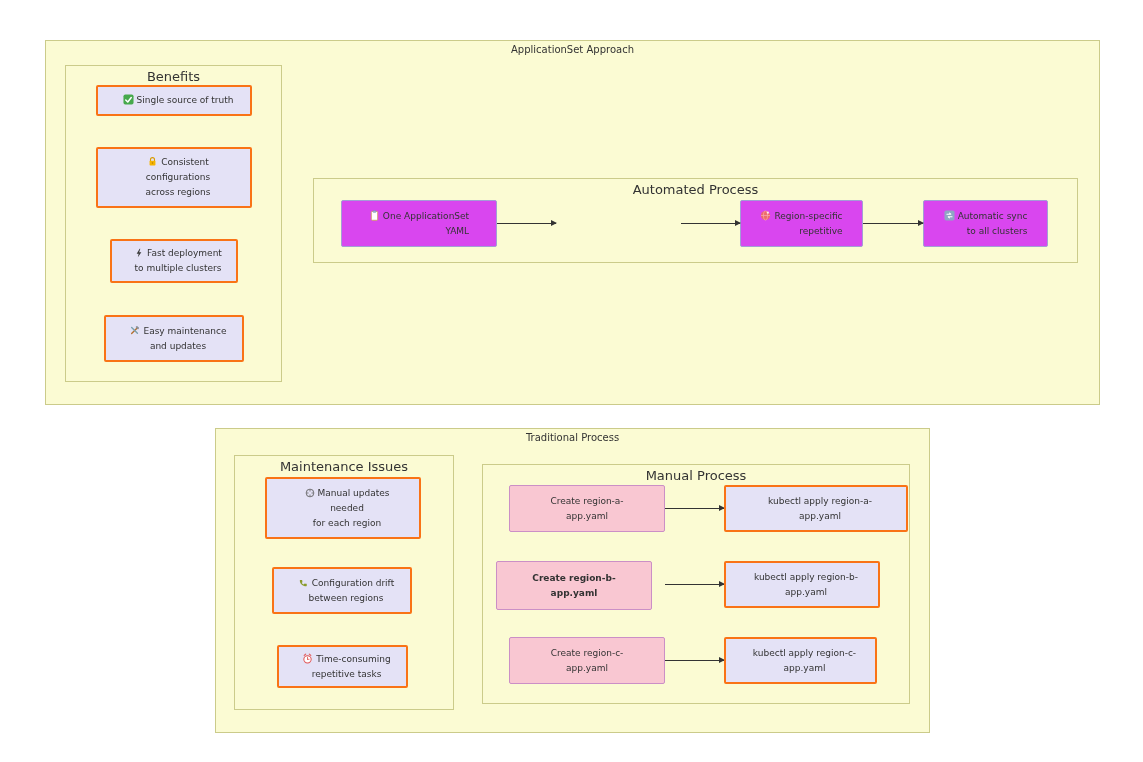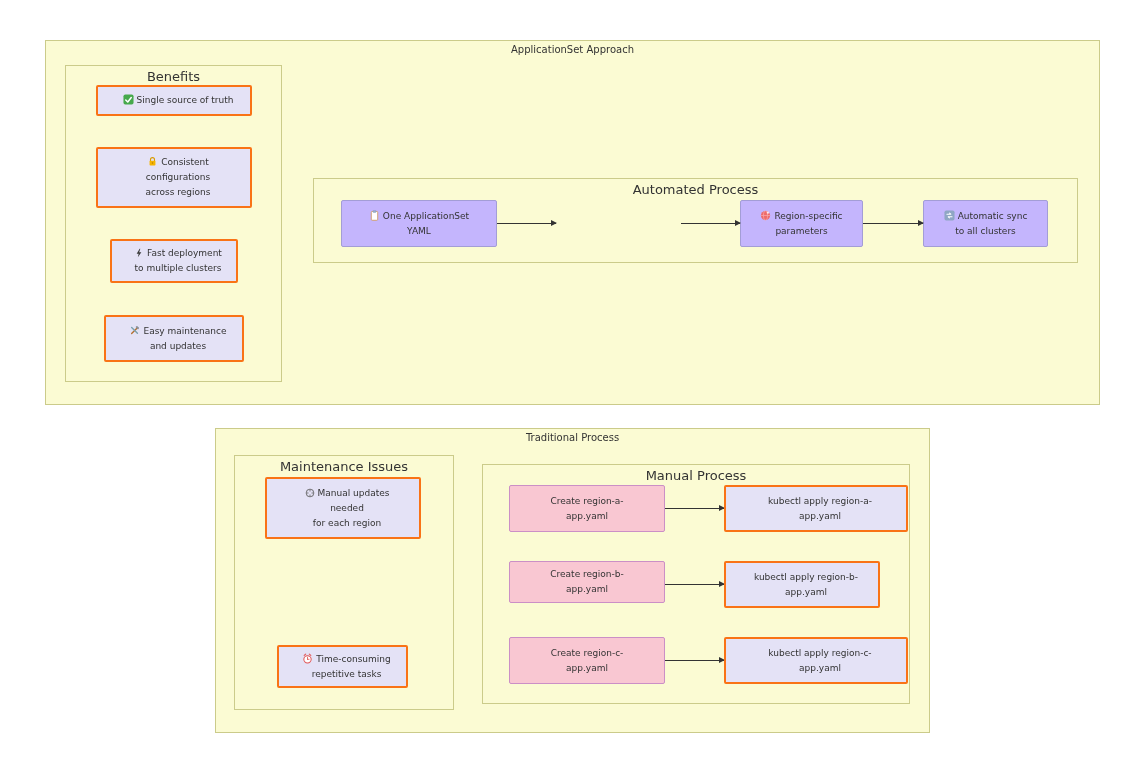--- a/index.html
+++ b/index.html
@@ -4,21 +4,21 @@
 <style>
   html,body{margin:0;padding:0;background:#ffffff;}
   .canvas{position:relative;width:1143px;height:762px;background:#ffffff;
           font-family:"DejaVu Sans","Liberation Sans",sans-serif;color:#333333;overflow:hidden;}
   .container{position:absolute;background:#fbfbd3;border:1px solid #cbcb8a;box-sizing:border-box;}
   .container-title{position:absolute;top:3px;left:0;right:0;text-align:center;
                    font-size:13px;color:#333333;}
   .node{position:absolute;display:flex;align-items:center;justify-content:center;
         text-align:center;font-size:9px;line-height:15px;border-radius:2px;box-sizing:border-box;}
   .lav{background:#e4e2f6;border:2px solid #f97316;padding-left:8px;}
-  .green{background:#c4b5fd;border:1px solid #a39dd6;}
+  .green{background:#d946ef;border:1px solid #a39dd6;text-align:right;}
   .pink{background:#f9c7d2;border:1px solid #cb8fc6;}
   .label{white-space:pre-line;}
   .icon{display:inline-block;vertical-align:-2px;margin-right:3px;line-height:0;}
   .icon svg{display:inline-block;}
   .arrow{position:absolute;height:1px;background:#333333;}
   .arrow::after{content:"";position:absolute;right:-1px;top:-3px;width:0;height:0;
                 border-left:6px solid #333333;border-top:3px solid transparent;
                 border-bottom:3px solid transparent;}
 </style>
 </head>
@@ -91,21 +91,21 @@
 
 
   <div class="node green" style="left:740px;top:200px;width:123px;height:47px;">
     <span class="txt">
       <span class="icon"><svg width="11" height="11" viewBox="0 0 12 12">
             <circle cx="6" cy="6" r="5" fill="#ee6b6b"></circle>
             <ellipse cx="6" cy="6" rx="2.2" ry="5" stroke="#f7a8a8" stroke-width="0.8" fill="none"></ellipse>
             <line x1="1" y1="6" x2="11" y2="6" stroke="#f7a8a8" stroke-width="0.8"></line>
             <circle cx="8.6" cy="2.9" r="1.2" fill="#ffffff" opacity="0.85"></circle>
           </svg></span><span class="label">Region-specific
-parameters</span>
+repetitive</span>
     </span>
   </div>
 
   <div class="node green" style="left:923px;top:200px;width:125px;height:47px;">
     <span class="txt">
       <span class="icon"><svg width="11" height="11" viewBox="0 0 12 12">
             <rect x="0.5" y="0.5" width="11" height="11" rx="2" fill="#8fa6c4"></rect>
             <path d="M3.2 4.6 h4.2 M7.4 4.6 l-1.3 -1.2 M8.8 7.4 h-4.2 M4.6 7.4 l1.3 1.2" stroke="#ffffff" stroke-width="1.1" fill="none" stroke-linecap="round"></path>
           </svg></span><span class="label">Automatic sync
 to all clusters</span>
@@ -128,20 +128,28 @@
     <span class="txt">
       <span class="icon"><svg width="10" height="10" viewBox="0 0 12 12">
             <circle cx="6" cy="6" r="4.6" stroke="#555555" stroke-width="1" fill="none"></circle>
             <path d="M6 2.4 V4.2 M6 7.8 V9.6 M2.4 6 H4.2 M7.8 6 H9.6" stroke="#555555" stroke-width="0.9"></path>
           </svg></span><span class="label">Manual updates
 needed
 for each region</span>
     </span>
   </div>
 
+  <div class="node lav" style="left:272px;top:567px;width:140px;height:47px;">
+    <span class="txt">
+      <span class="icon"><svg width="11" height="11" viewBox="0 0 24 24">
+            <path d="M6.6 10.8c1.2 2.4 3.2 4.4 5.6 5.6l1.9-1.9c.25-.25.6-.32.9-.22 1 .33 2.05.5 3.2.5.5 0 .9.4.9.9v3.4c0 .5-.4.9-.9.9C9.6 20 4 14.4 4 7.4c0-.5.4-.9.9-.9h3.4c.5 0 .9.4.9.9 0 1.1.17 2.2.5 3.2.1.3.03.65-.22.9l-1.9 1.9z" fill="#8a9a2b"></path>
+          </svg></span><span class="label">Configuration drift
+between regions</span>
+    </span>
+  </div>
 
   <div class="node lav" style="left:277px;top:645px;width:131px;height:43px;">
     <span class="txt">
       <span class="icon"><svg width="11" height="11" viewBox="0 0 12 12">
             <path d="M2.4 2.6 L4 1.3 M9.6 2.6 L8 1.3" stroke="#e05252" stroke-width="1.2" stroke-linecap="round"></path>
             <circle cx="6" cy="6.9" r="4" fill="#ffffff" stroke="#e05252" stroke-width="1.1"></circle>
             <path d="M6 6.9 V4.7 M6 6.9 H7.7" stroke="#e05252" stroke-width="0.9" stroke-linecap="round"></path>
           </svg></span><span class="label">Time-consuming
 repetitive tasks</span>
     </span>
@@ -154,33 +162,33 @@
   <div class="node pink" style="left:509px;top:485px;width:156px;height:47px;">
     <span class="txt label">Create region-a-
 app.yaml</span>
   </div>
   <div class="arrow" style="left:665px;top:508px;width:59px;"></div>
   <div class="node lav" style="left:724px;top:485px;width:184px;height:47px;">
     <span class="txt label">kubectl apply region-a-
 app.yaml</span>
   </div>
 
-  <div class="node pink" style="left:509px;top:561px;width:156px;height:42px;">
+  <div class="node pink" style="left:496px;top:561px;width:156px;height:49px;font-weight:bold;">
     <span class="txt label">Create region-b-
 app.yaml</span>
   </div>
   <div class="arrow" style="left:665px;top:584px;width:59px;"></div>
   <div class="node lav" style="left:724px;top:561px;width:156px;height:47px;">
     <span class="txt label">kubectl apply region-b-
 app.yaml</span>
   </div>
 
   <div class="node pink" style="left:509px;top:637px;width:156px;height:47px;">
     <span class="txt label">Create region-c-
 app.yaml</span>
   </div>
   <div class="arrow" style="left:665px;top:660px;width:59px;"></div>
-  <div class="node lav" style="left:724px;top:637px;width:184px;height:47px;justify-content:center;">
+  <div class="node lav" style="left:724px;top:637px;width:153px;height:47px;justify-content:center;">
     <span class="txt label">kubectl apply region-c-
 app.yaml</span>
   </div>
 
 </div>
 
 </body></html>

